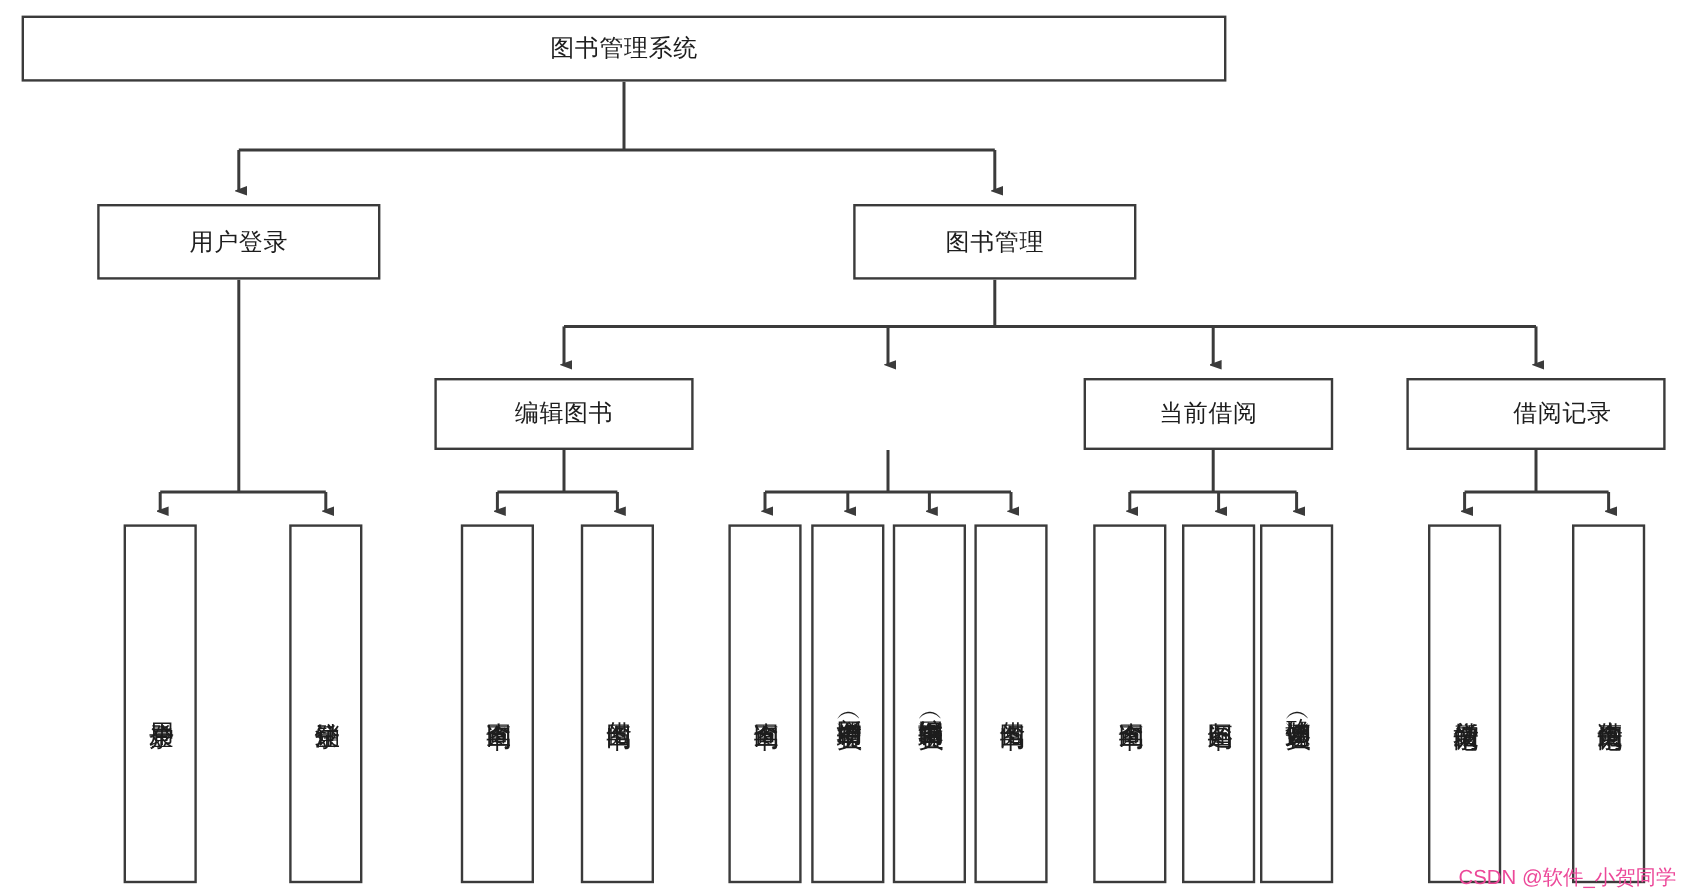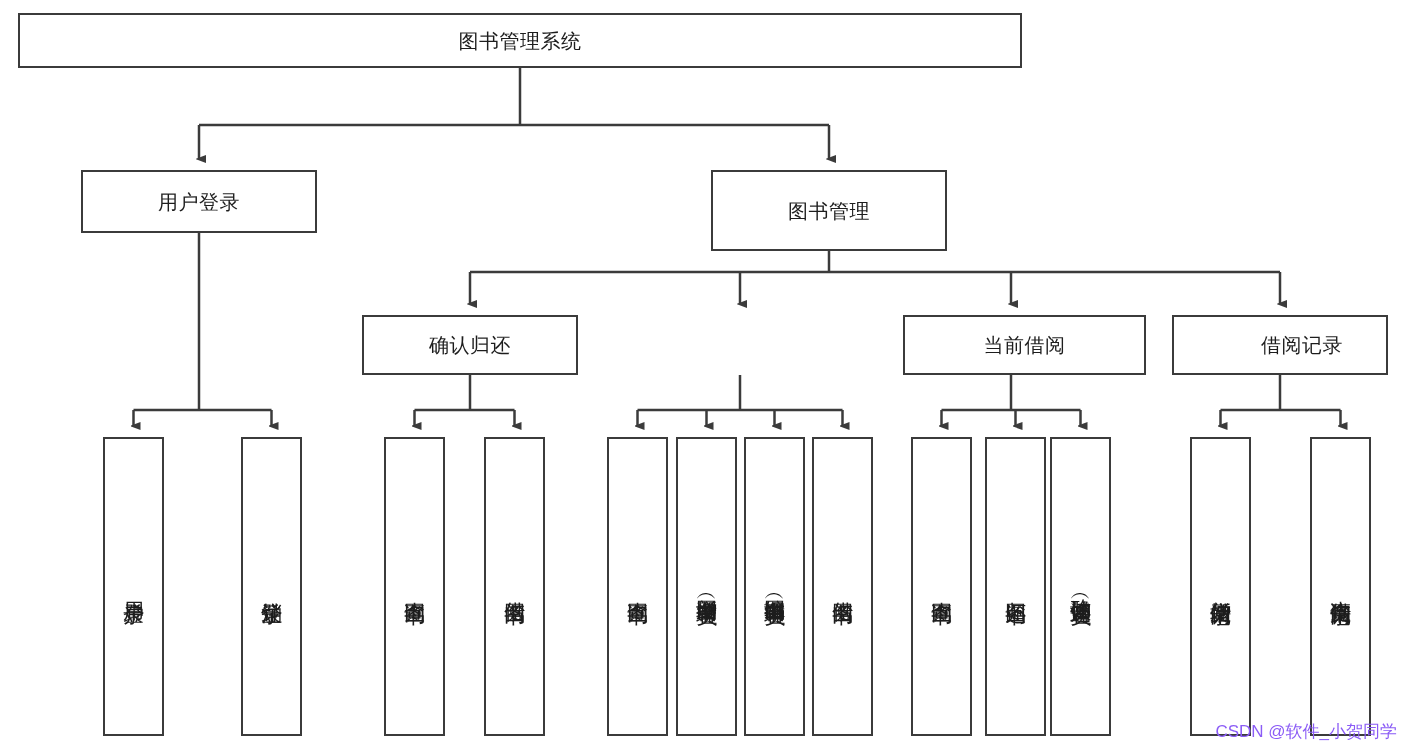--- a/index.html
+++ b/index.html
@@ -54,21 +54,21 @@
   .node.v .vtext {
     writing-mode: vertical-rl;
     text-orientation: upright;
     white-space: nowrap;
   }
   .watermark {
     position: absolute;
     right: 8px;
     bottom: 4px;
     font-size: 17px;
-    color: #8b5cf6;
+    color: #ec4899;
     white-space: nowrap;
     user-select: none;
   }
 </style>
 </head>
 <body>
 
 <div id="canvas">
 
   <svg class="connectors" viewBox="0 0 1405 747">
@@ -110,24 +110,24 @@
         <path d="M1280,375 L1280,410"></path>
         <path d="M1220.5,410 L1340.5,410"></path>
         <path d="M1220.5,410 L1220.5,426" marker-end="url(#arrow)"></path>
         <path d="M1340.5,410 L1340.5,426" marker-end="url(#arrow)"></path>
       </g>
   </svg>
 
   <div class="node h" style="left: 18px; top: 13px; width: 1004px; height: 55px;">图书管理系统</div>
 
   <div class="node h" style="left: 81px; top: 170px; width: 236px; height: 63px;">用户登录</div>
-  <div class="node h" style="left: 711px; top: 170px; width: 236px; height: 81px;">图书管理</div>
+  <div class="node h" style="left: 711px; top: 170px; width: 236px; height: 63px;">图书管理</div>
 
-  <div class="node h" style="left: 362px; top: 315px; width: 216px; height: 60px;">确认归还</div>
-  <div class="node h" style="left: 903px; top: 315px; width: 243px; height: 60px;">当前借阅</div>
+  <div class="node h" style="left: 362px; top: 315px; width: 216px; height: 60px;">编辑图书</div>
+  <div class="node h" style="left: 903px; top: 315px; width: 208px; height: 60px;">当前借阅</div>
   <div class="node h" style="left: 1172px; top: 315px; width: 216px; height: 60px; padding-left: 44px;">借阅记录</div>
 
   <div class="node v" style="left: 103px; top: 437px; width: 61px; height: 299px;">
       <span class="vtext">用户登录</span>
     </div>
   <div class="node v" style="left: 241px; top: 437px; width: 61px; height: 299px;">
       <span class="vtext">注销登录</span>
     </div>
   <div class="node v" style="left: 384px; top: 437px; width: 61px; height: 299px;">
       <span class="vtext">查询图书</span>

